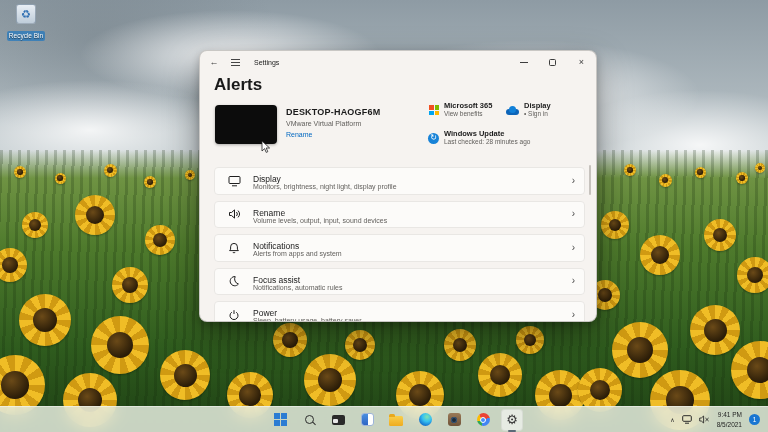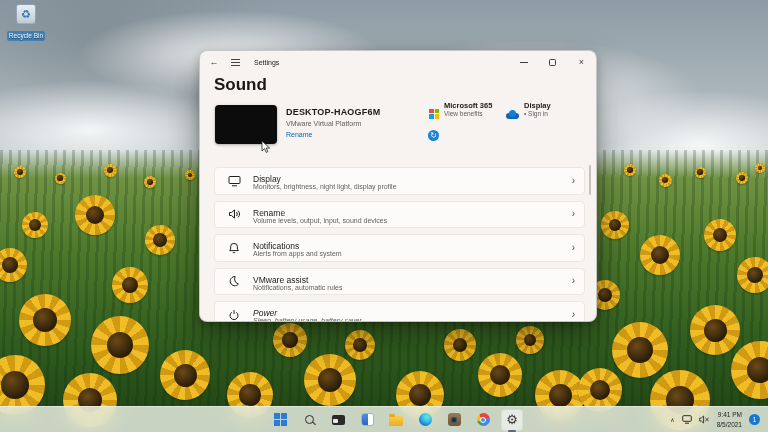--- a/index.html
+++ b/index.html
@@ -51,21 +51,21 @@
   .close-glyph{font-size:9px;line-height:1;}
 
   .page-title{position:absolute;left:14px;top:24px;font-size:17px;font-weight:600;color:#191919;}
 
   .device-thumb{position:absolute;left:15px;top:54px;width:62px;height:39px;border-radius:4px;
     background:#0c0c0c;box-shadow:0 1px 3px rgba(0,0,0,.3);}
   .dev-name{position:absolute;left:86px;top:56px;font-size:9px;font-weight:700;color:#1b1b1b;letter-spacing:.2px;}
   .dev-model{position:absolute;left:86px;top:69px;font-size:7px;color:#605e5b;}
   .dev-rename{position:absolute;left:86px;top:80px;font-size:7px;color:#0067c0;cursor:pointer;}
 
-  .cardlink{position:absolute;display:flex;gap:5px;align-items:flex-end;cursor:pointer;}
+  .cardlink{position:absolute;display:flex;gap:5px;align-items:center;cursor:pointer;}
   .cl-title{font-size:7.5px;font-weight:700;color:#1b1b1b;line-height:1.25;}
   .cl-sub{font-size:6.5px;color:#605e5b;line-height:1.3;}
   .mslogo{width:10px;height:10px;display:grid;grid-template-columns:1fr 1fr;gap:1px;margin-top:1px;}
   .mslogo i{display:block;}
   .cloud-icon{width:13px;height:9px;margin-top:2px;position:relative;}
   .cloud-icon::before{content:"";position:absolute;left:0;bottom:0;width:13px;height:6px;border-radius:4px;background:#0d64b8;}
   .cloud-icon::after{content:"";position:absolute;left:3px;top:0;width:7px;height:7px;border-radius:50%;background:#1180d8;}
   .update-icon{width:11px;height:11px;border-radius:50%;background:#1883d7;color:#fff;
     display:flex;align-items:center;justify-content:center;font-size:8px;line-height:1;margin-top:1px;}
 
@@ -194,21 +194,21 @@
           </div>
         <div class="cap">
             <div class="max-glyph"></div>
           </div>
         <div class="cap">
             <span class="close-glyph">×</span>
           </div>
       </div>
     </div>
 
-    <div class="page-title">Sound</div>
+    <div class="page-title">Alerts</div>
 
     <div class="device-thumb"></div>
     <div class="dev-name">DESKTOP-HAOGF6M</div>
     <div class="dev-model">VMware Virtual Platform</div>
     <div class="dev-rename">Rename</div>
 
     <div class="cardlink" style="left:229px;top:50px;">
       <div class="mslogo">
         <i style="background:#f25022"></i>
           <i style="background:#7fba00"></i>
@@ -224,20 +224,24 @@
       <div class="cloud-icon"></div>
       <div>
         <div class="cl-title">Display</div>
         <div class="cl-sub">• Sign in</div>
       </div>
     </div>
     <div class="cardlink" style="left:228px;top:78px;">
       <div class="update-icon">
           <span>↻</span>
         </div>
+      <div>
+        <div class="cl-title">Windows Update</div>
+        <div class="cl-sub">Last checked: 28 minutes ago</div>
+      </div>
     </div>
 
     <div class="row" style="top:116px;">
       <div class="row-icon">
         <svg width="13" height="12" viewBox="0 0 13 12">
             <rect x="1" y="1.5" width="11" height="7" rx="1" fill="none" stroke="#1f1f1f" stroke-width="1"></rect>
             <line x1="4" y1="10.8" x2="9" y2="10.8" stroke="#1f1f1f" stroke-width="1"></line>
           </svg>
       </div>
       <div class="row-title">Display</div>
@@ -269,26 +273,26 @@
       <div class="row-sub">Alerts from apps and system</div>
       <div class="row-chevron">›</div>
     </div>
 
     <div class="row" style="top:216.5px;">
       <div class="row-icon">
         <svg width="12" height="12" viewBox="0 0 12 12">
             <path d="M7.2 1.6a4.6 4.6 0 1 0 3.2 7.4 5.2 5.2 0 0 1-3.2-7.4z" fill="none" stroke="#1f1f1f" stroke-width="1"></path>
           </svg>
       </div>
-      <div class="row-title">VMware assist</div>
+      <div class="row-title">Focus assist</div>
       <div class="row-sub">Notifications, automatic rules</div>
       <div class="row-chevron">›</div>
     </div>
 
-    <div class="row" style="top:250px;font-style:italic;">
+    <div class="row" style="top:250px;">
       <div class="row-icon">
         <svg width="12" height="12" viewBox="0 0 12 12">
             <path d="M3.8 3.2a4 4 0 1 0 4.4 0" fill="none" stroke="#1f1f1f" stroke-width="1"></path>
             <line x1="6" y1="1.2" x2="6" y2="5" stroke="#1f1f1f" stroke-width="1"></line>
           </svg>
       </div>
       <div class="row-title">Power</div>
       <div class="row-sub">Sleep, battery usage, battery saver</div>
       <div class="row-chevron">›</div>
     </div>

